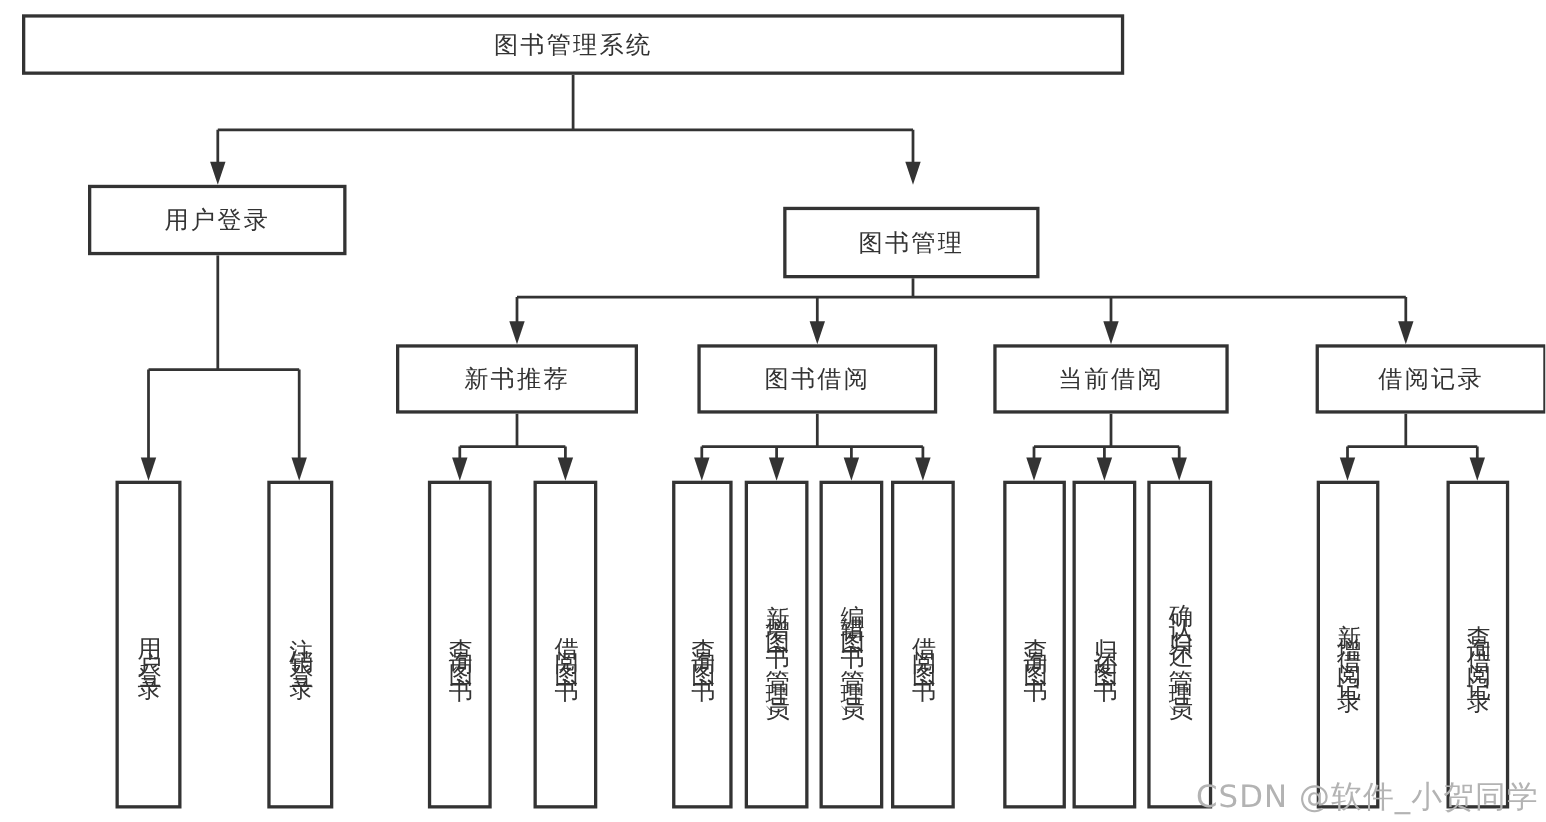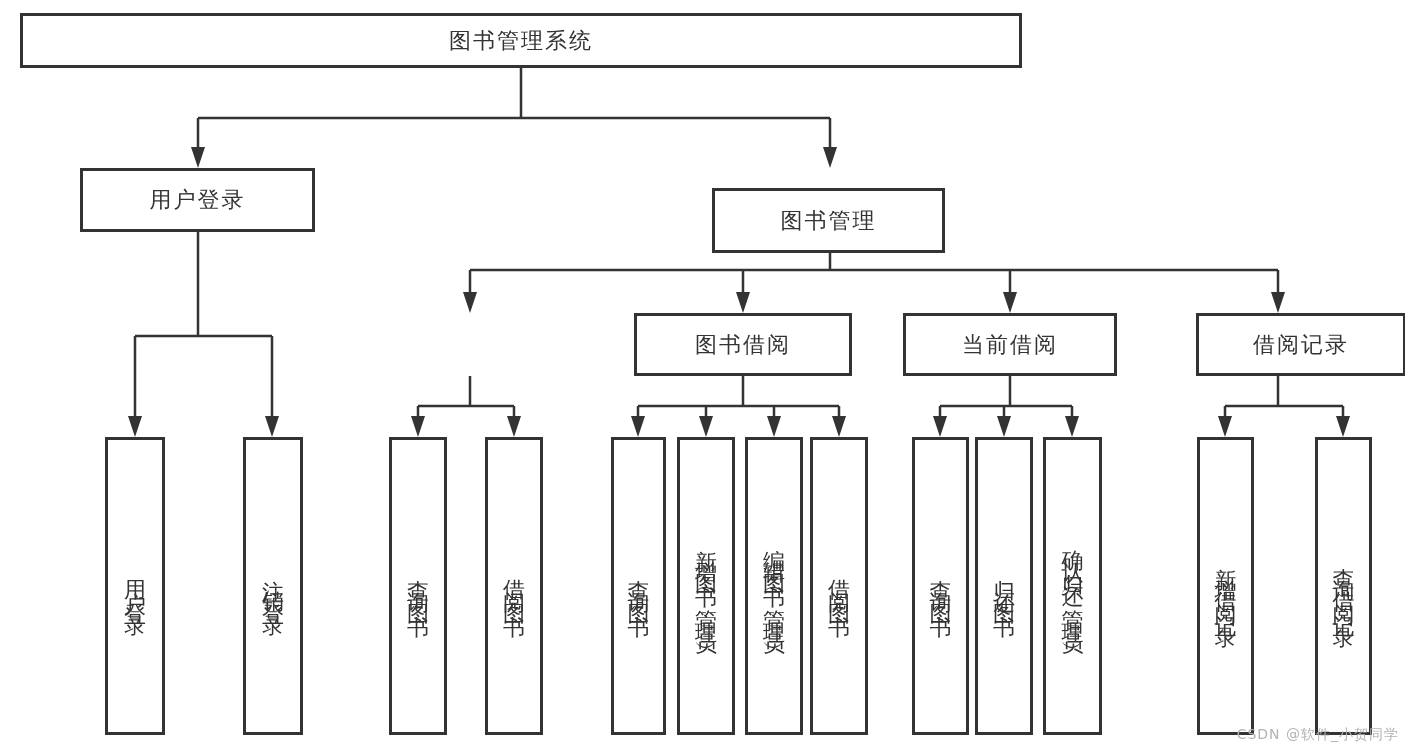--- a/index.html
+++ b/index.html
@@ -34,21 +34,21 @@
   #n-l5  { left:611px;  width:55px; }
   #n-l6  { left:677px;  width:58px; }
   #n-l7  { left:745px;  width:58px; }
   #n-l8  { left:810px;  width:58px; }
   #n-l9  { left:912px;  width:57px; }
   #n-l10 { left:975px;  width:58px; }
   #n-l11 { left:1043px; width:59px; }
   #n-l12 { left:1197px; width:57px; }
   #n-l13 { left:1315px; width:57px; }
   .watermark {
-    position:absolute; right:6px; bottom:3px; font-size:14px;
+    position:absolute; right:6px; bottom:3px; font-size:28px;
     color:#b3b3b3; z-index:6; letter-spacing:1px; white-space:nowrap;
   }
   .cline { stroke:#333333; stroke-width:2.5; fill:none; }
   .ahead { fill:#333333; stroke:none; }
 </style>
 </head>
 <body>
 
 <div class="canvas">
 
@@ -100,20 +100,21 @@
       <polygon class="ahead" points="1218,416 1232,416 1225,437"></polygon>
       <polygon class="ahead" points="1336,416 1350,416 1343,437"></polygon>
     </g>
   </svg>
 
   <div class="node" id="n-root">图书管理系统</div>
 
   <div class="node" id="n-login">用户登录</div>
   <div class="node" id="n-manage">图书管理</div>
 
+  <div class="node" id="n-recommend">新书推荐</div>
   <div class="node" id="n-borrow">图书借阅</div>
   <div class="node" id="n-current">当前借阅</div>
   <div class="node" id="n-record">借阅记录</div>
 
   <div class="node vnode" id="n-l1">用户登录</div>
   <div class="node vnode" id="n-l2">注销登录</div>
 
   <div class="node vnode" id="n-l3">查询图书</div>
   <div class="node vnode" id="n-l4">借阅图书</div>
 

